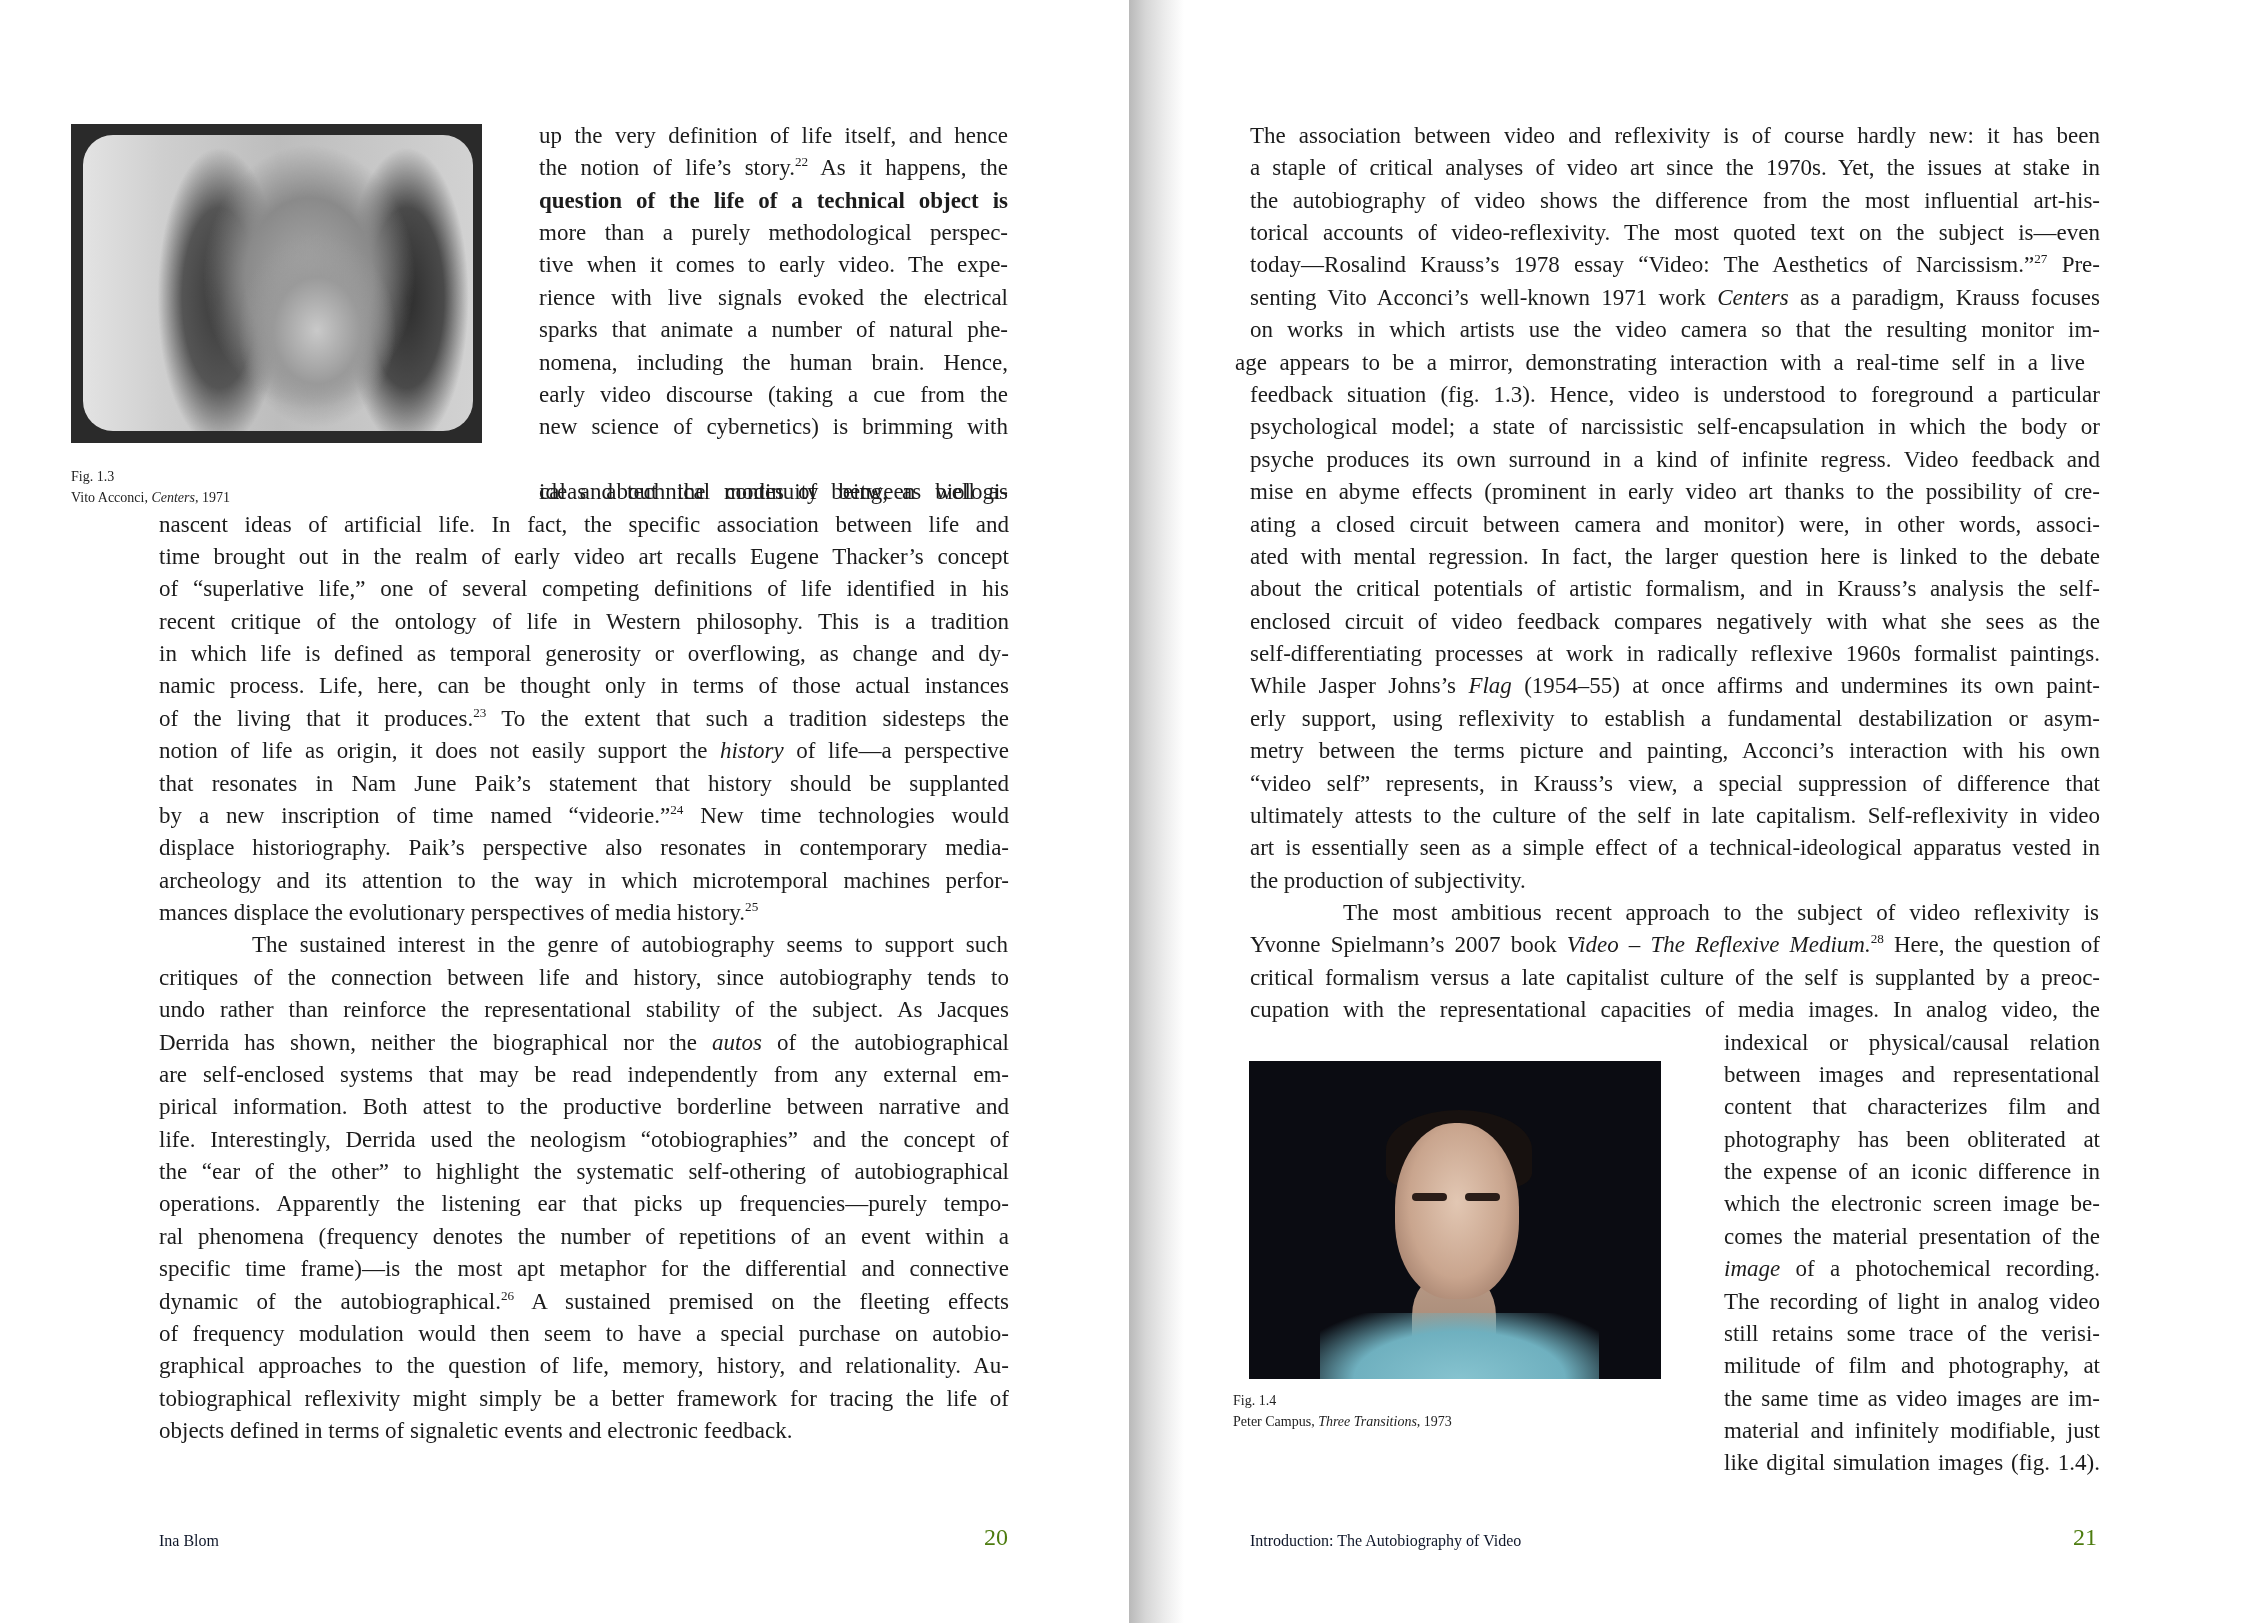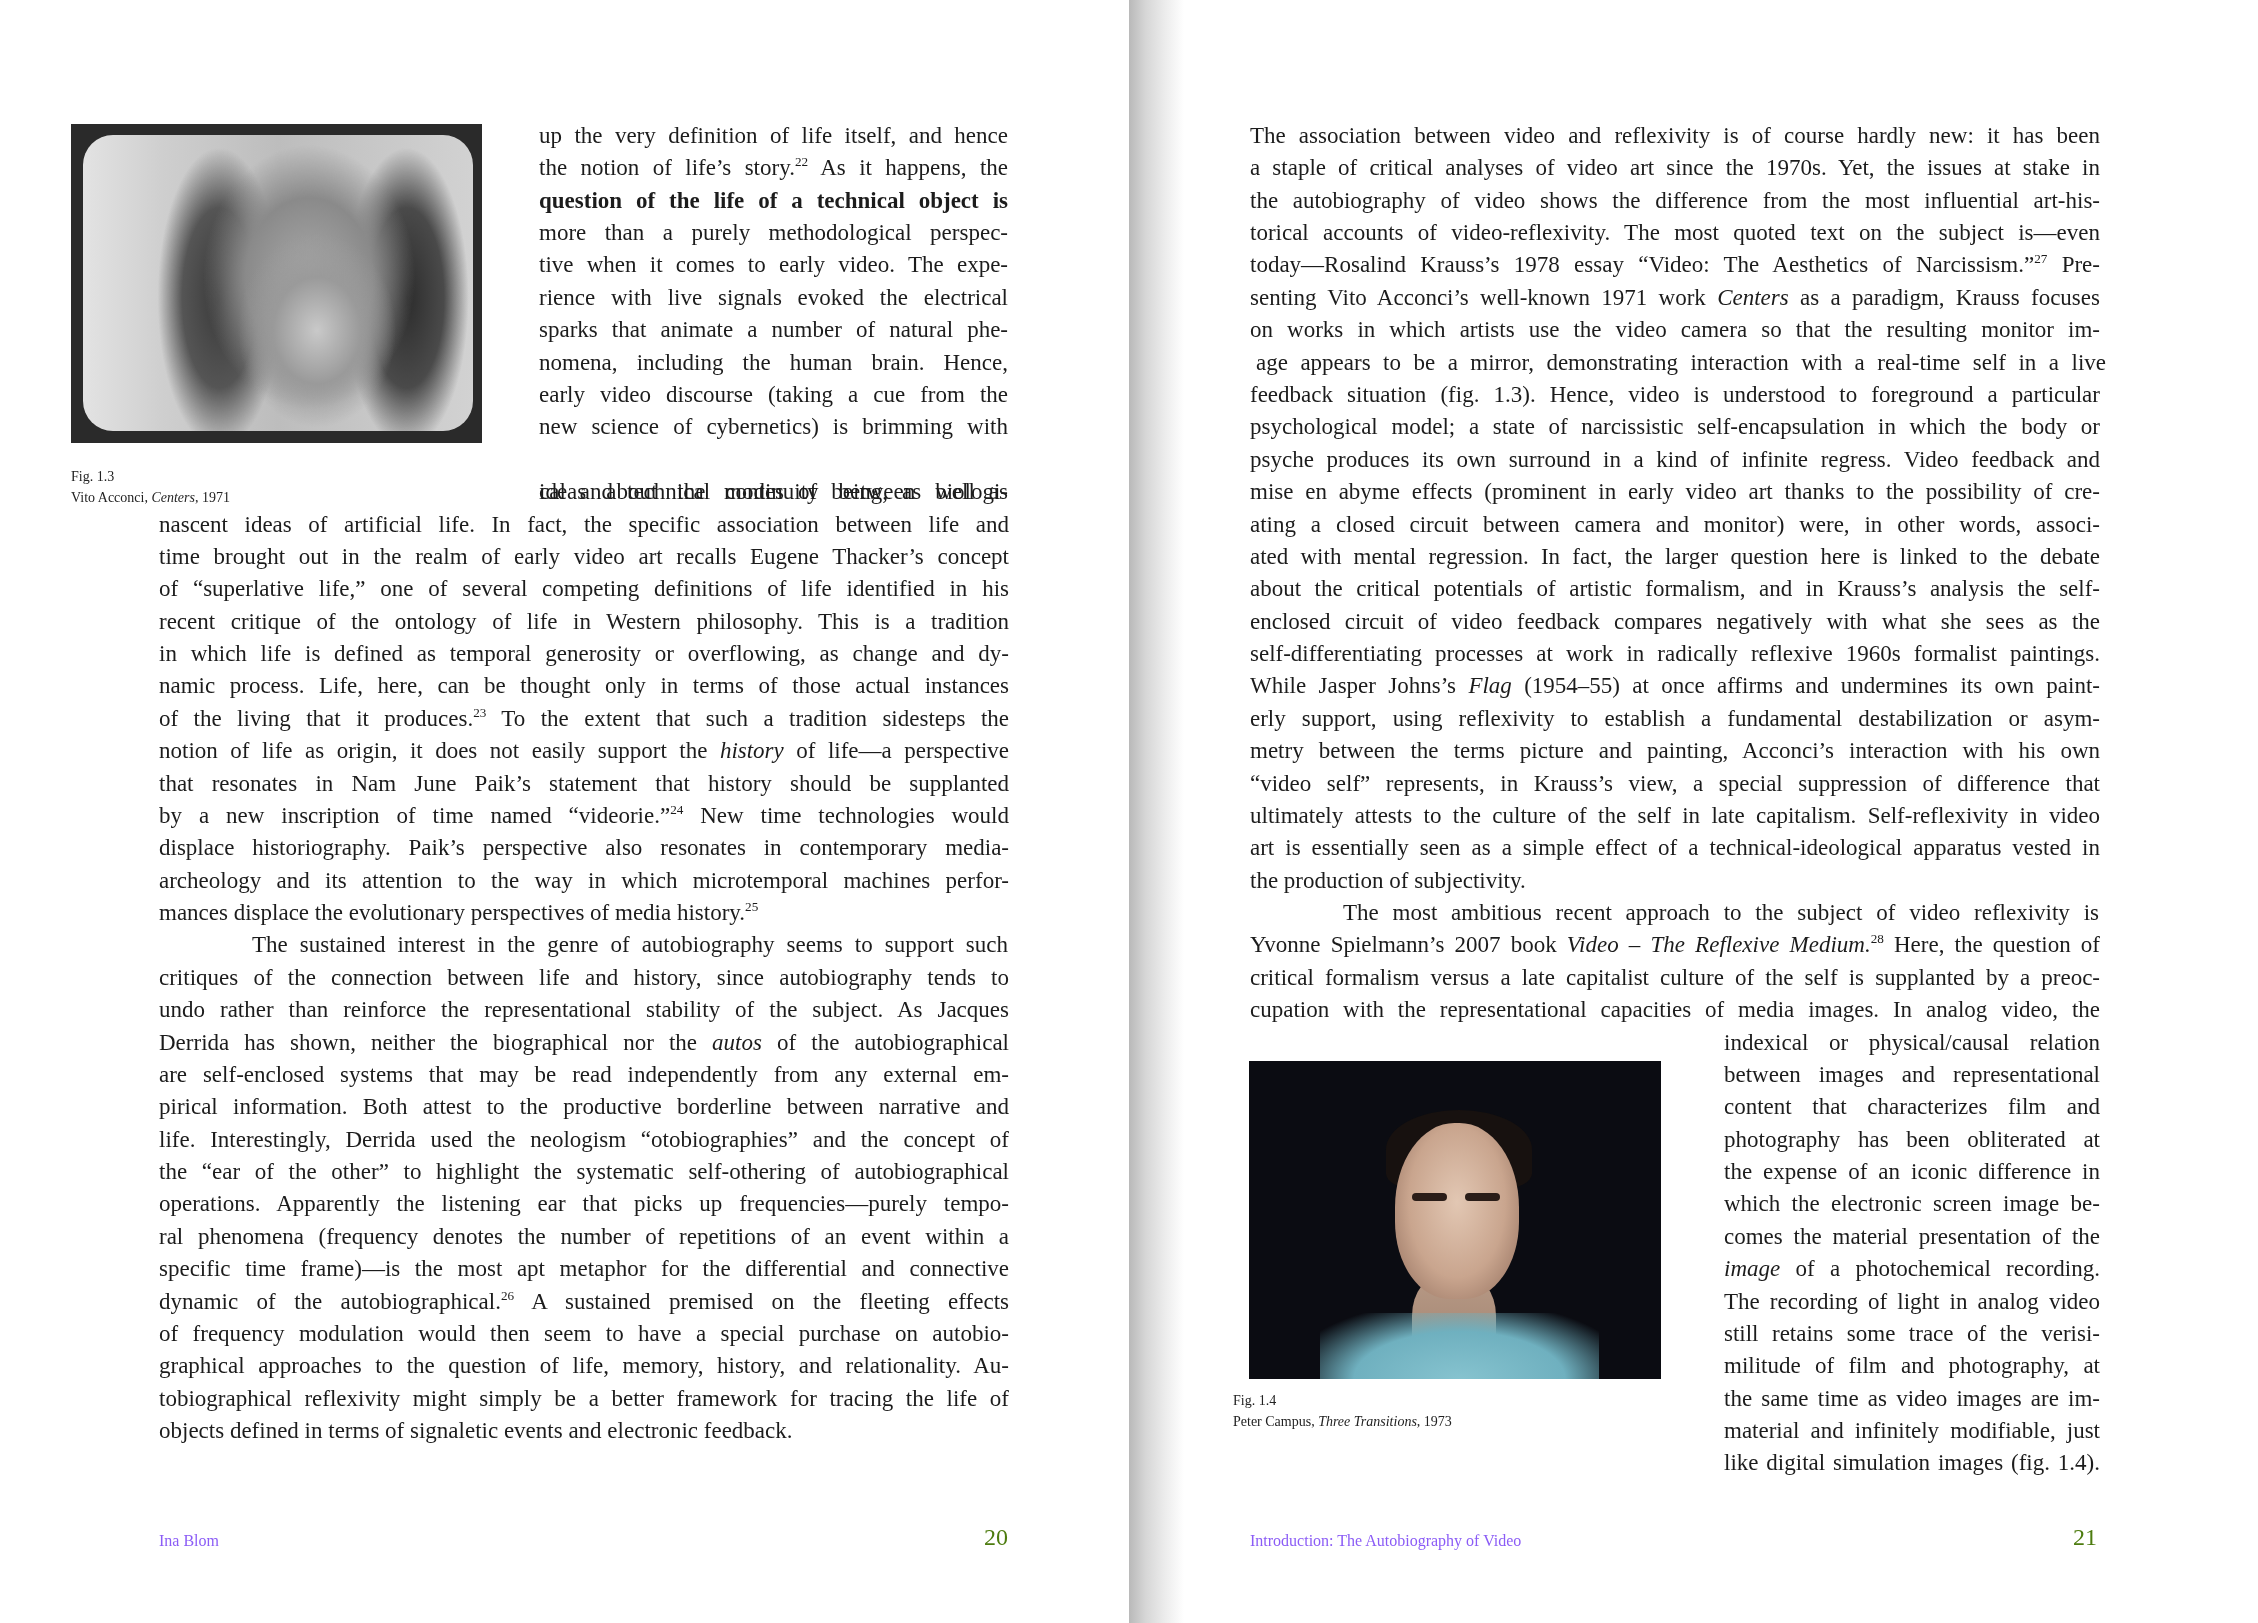--- a/index.html
+++ b/index.html
@@ -16,21 +16,21 @@
     background: linear-gradient(to right, #b9b9b9 0%, #d6d6d6 30%, #ececec 65%, #ffffff 100%);
   }
   .line {
     position: absolute; white-space: nowrap; font-size: 23px; line-height: 32px;
     text-align: justify; text-align-last: justify; height: 32px; overflow: visible;
   }
   .line.last { text-align-last: left; }
   sup { font-size: 13.2px; line-height: 0; vertical-align: 8.8px; }
   .figure { position: absolute; overflow: hidden; }
   .caption { position: absolute; font-size: 14px; line-height: 21px; color: #222; }
-  .footer-text { position: absolute; font-size: 16px; color: #8b5cf6; }
+  .footer-text { position: absolute; font-size: 16px; color: #0f172a; }
   .folio { position: absolute; font-size: 24px; color: #4d7c0f; }
 
   
   #fig13 { left: 71px; top: 124px; width: 411px; height: 319px; background: #2a2a2a; }
   #fig13 .screen {
     position: absolute; left: 12.4px; top: 10.6px; right: 8.8px; bottom: 12.4px;
     border-radius: 30px;
     background:
       radial-gradient(ellipse 79px 97px at 60% 66%, #c9c9c9 0%, #9a9a9a 55%, rgba(120,120,120,0) 100%),
       radial-gradient(ellipse 106px 132px at 58% 48%, #a9a9a9 0%, #8a8a8a 60%, rgba(90,90,90,0) 100%),
@@ -125,21 +125,21 @@
 
 <div class="page right">
   <div id="right-wide">
       <div class="line" style="left: 121px; width: 850px; top: 120px;"><span><span>The association between video and reflexivity is of course hardly new: it has been</span></span></div>
       <div class="line" style="left: 121px; width: 850px; top: 152px;"><span><span>a staple of critical analyses of video art since the 1970s. Yet, the issues at stake in</span></span></div>
       <div class="line" style="left: 121px; width: 850px; top: 185px;"><span><span>the autobiography of video shows the difference from the most influential art-his-</span></span></div>
       <div class="line" style="left: 121px; width: 850px; top: 217px;"><span><span>torical accounts of video-reflexivity. The most quoted text on the subject is—even</span></span></div>
       <div class="line" style="left: 121px; width: 850px; top: 249px;"><span><span>today—Rosalind Krauss’s 1978 essay “Video: The Aesthetics of Narcissism.”</span><sup>27</sup><span> Pre-</span></span></div>
       <div class="line" style="left: 121px; width: 850px; top: 282px;"><span><span>senting Vito Acconci’s well-known 1971 work </span><i>Centers</i><span> as a paradigm, Krauss focuses</span></span></div>
       <div class="line" style="left: 121px; width: 850px; top: 314px;"><span><span>on works in which artists use the video camera so that the resulting monitor im-</span></span></div>
-      <div class="line" style="left: 127px; width: 850px; top: 347px;"><span><span>age appears to be a mirror, demonstrating interaction with a real-time self in a live</span></span></div>
+      <div class="line" style="left: 106px; width: 850px; top: 347px;"><span><span>age appears to be a mirror, demonstrating interaction with a real-time self in a live</span></span></div>
       <div class="line" style="left: 121px; width: 850px; top: 379px;"><span><span>feedback situation (fig. 1.3). Hence, video is understood to foreground a particular</span></span></div>
       <div class="line" style="left: 121px; width: 850px; top: 411px;"><span><span>psychological model; a state of narcissistic self-encapsulation in which the body or</span></span></div>
       <div class="line" style="left: 121px; width: 850px; top: 444px;"><span><span>psyche produces its own surround in a kind of infinite regress. Video feedback and</span></span></div>
       <div class="line" style="left: 121px; width: 850px; top: 476px;"><span><span>mise en abyme effects (prominent in early video art thanks to the possibility of cre-</span></span></div>
       <div class="line" style="left: 121px; width: 850px; top: 509px;"><span><span>ating a closed circuit between camera and monitor) were, in other words, associ-</span></span></div>
       <div class="line" style="left: 121px; width: 850px; top: 541px;"><span><span>ated with mental regression. In fact, the larger question here is linked to the debate</span></span></div>
       <div class="line" style="left: 121px; width: 850px; top: 573px;"><span><span>about the critical potentials of artistic formalism, and in Krauss’s analysis the self-</span></span></div>
       <div class="line" style="left: 121px; width: 850px; top: 606px;"><span><span>enclosed circuit of video feedback compares negatively with what she sees as the</span></span></div>
       <div class="line" style="left: 121px; width: 850px; top: 638px;"><span><span>self-differentiating processes at work in radically reflexive 1960s formalist paintings.</span></span></div>
       <div class="line" style="left: 121px; width: 850px; top: 670px;"><span><span>While Jasper Johns’s </span><i>Flag</i><span> (1954–55) at once affirms and undermines its own paint-</span></span></div>

